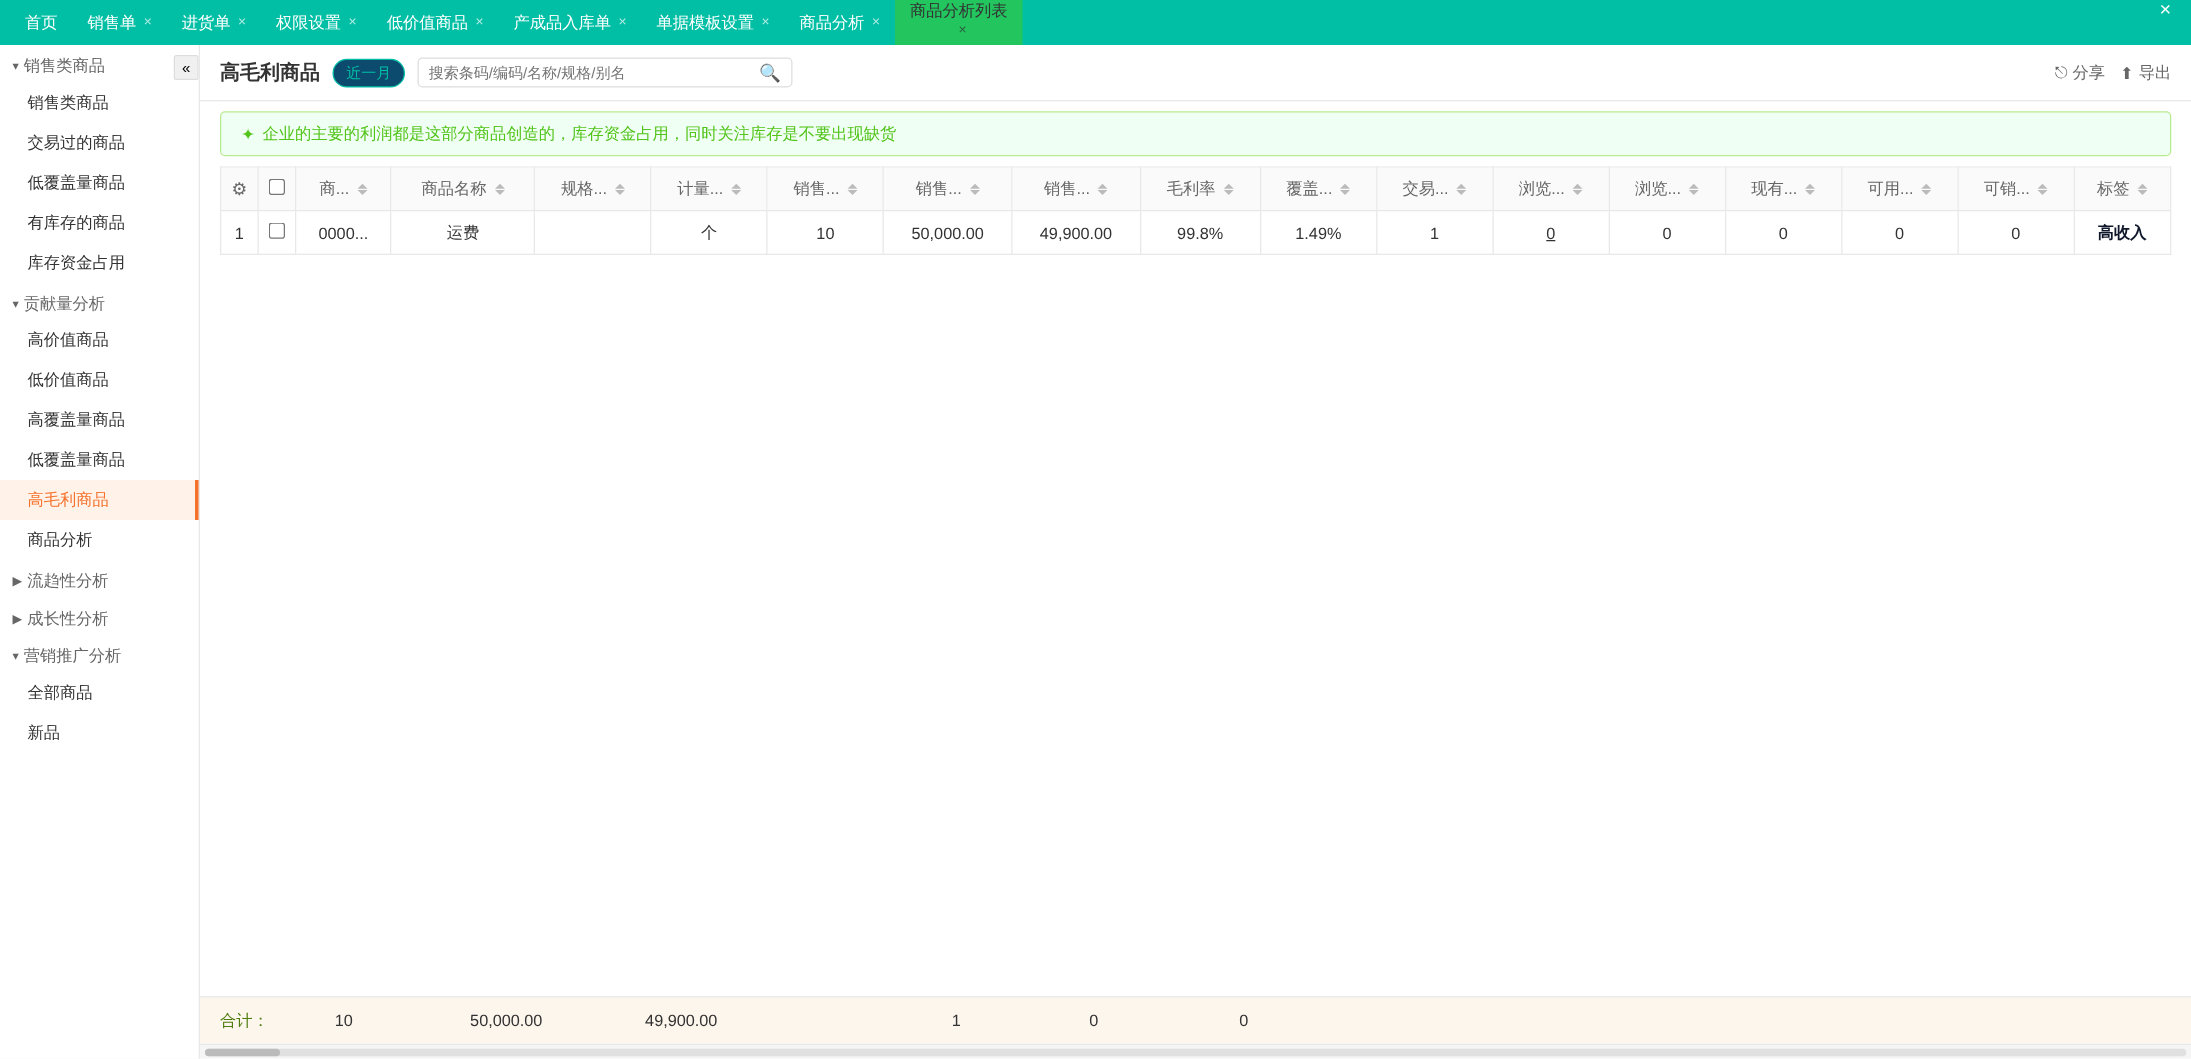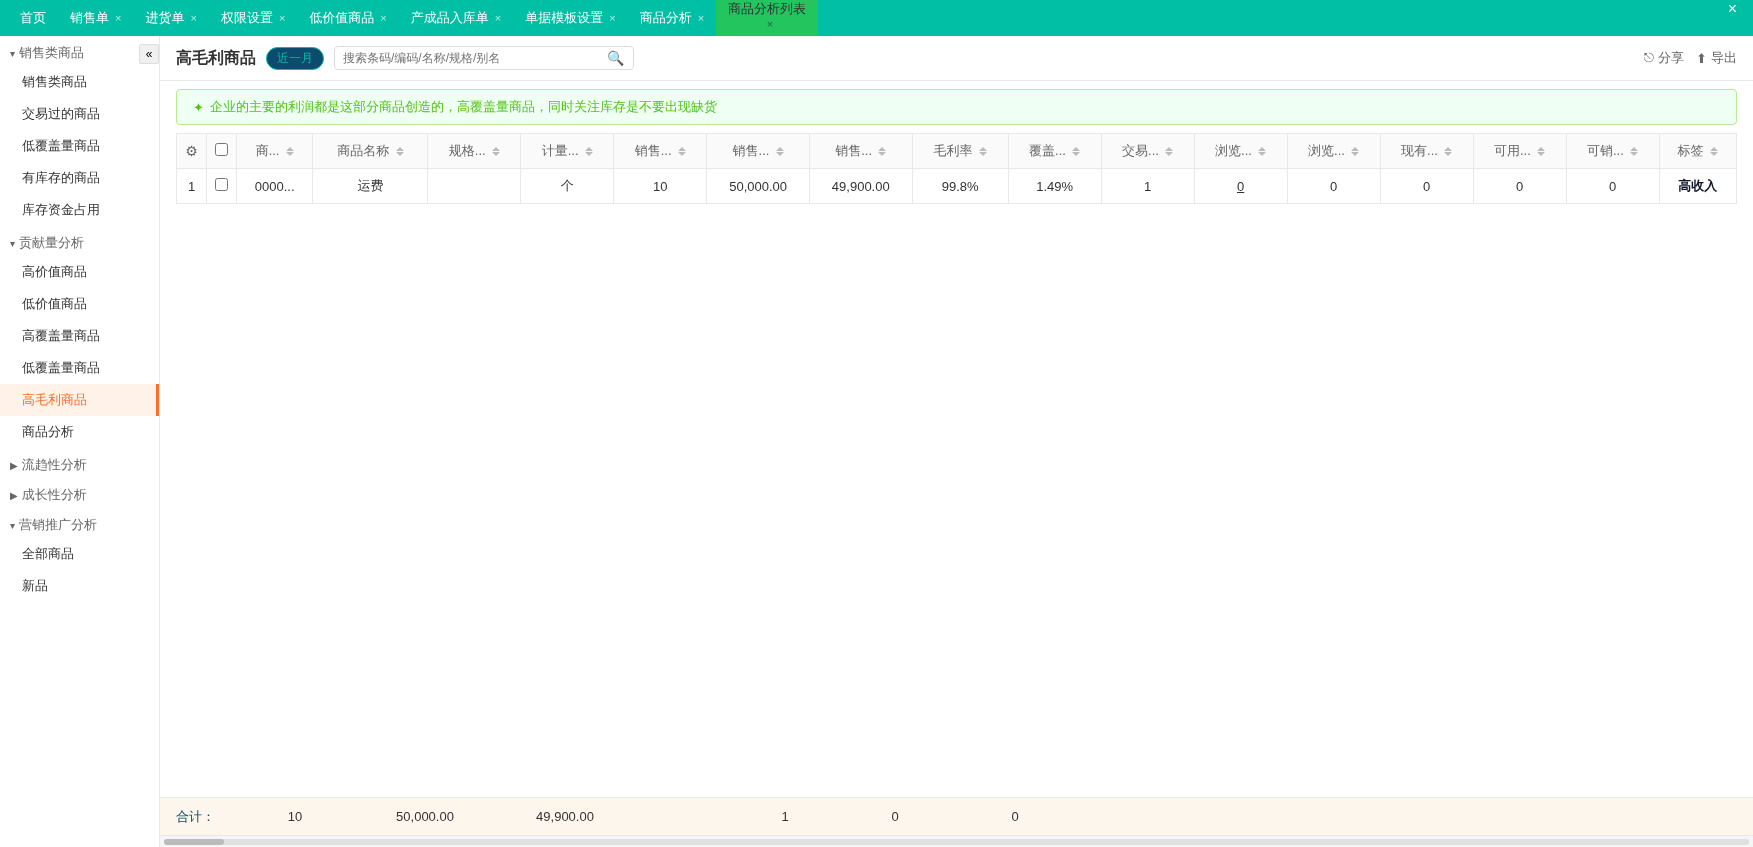--- a/index.html
+++ b/index.html
@@ -227,21 +227,21 @@
     .table-footer {
       background: #fdf6ec;
       border-top: 1px solid #e8e8e8;
       display: flex;
       align-items: center;
       padding: 8px 16px;
       min-height: 38px;
       font-size: 13px;
       color: #333;
     }
-    .footer-label { margin-right: 20px; color: #0c4a6e; }
+    .footer-label { color: #4d7c0f; }
     .footer-cells {
       display: flex;
       flex: 1;
       min-width: 0;
     }
     .footer-cell {
       text-align: center;
       overflow: hidden;
     }
 
@@ -398,21 +398,21 @@
         </div>
         <div class="action-btn">
           <span>⬆</span>
           <span>导出</span>
         </div>
       </div>
     </div>
 
     <div class="info-tip">
       <span>✦</span>
-      <span>企业的主要的利润都是这部分商品创造的，高覆盖量商品，同时关注库存是不要出现缺货</span>
+      <span>企业的主要的利润都是这部分商品创造的，库存资金占用，同时关注库存是不要出现缺货</span>
     </div>
 
     <div class="table-wrapper">
       <table>
         <thead>
           <tr>
             <th class="checkbox-th">
               <span class="gear-icon">⚙</span>
             </th>
             <th class="checkbox-th">

